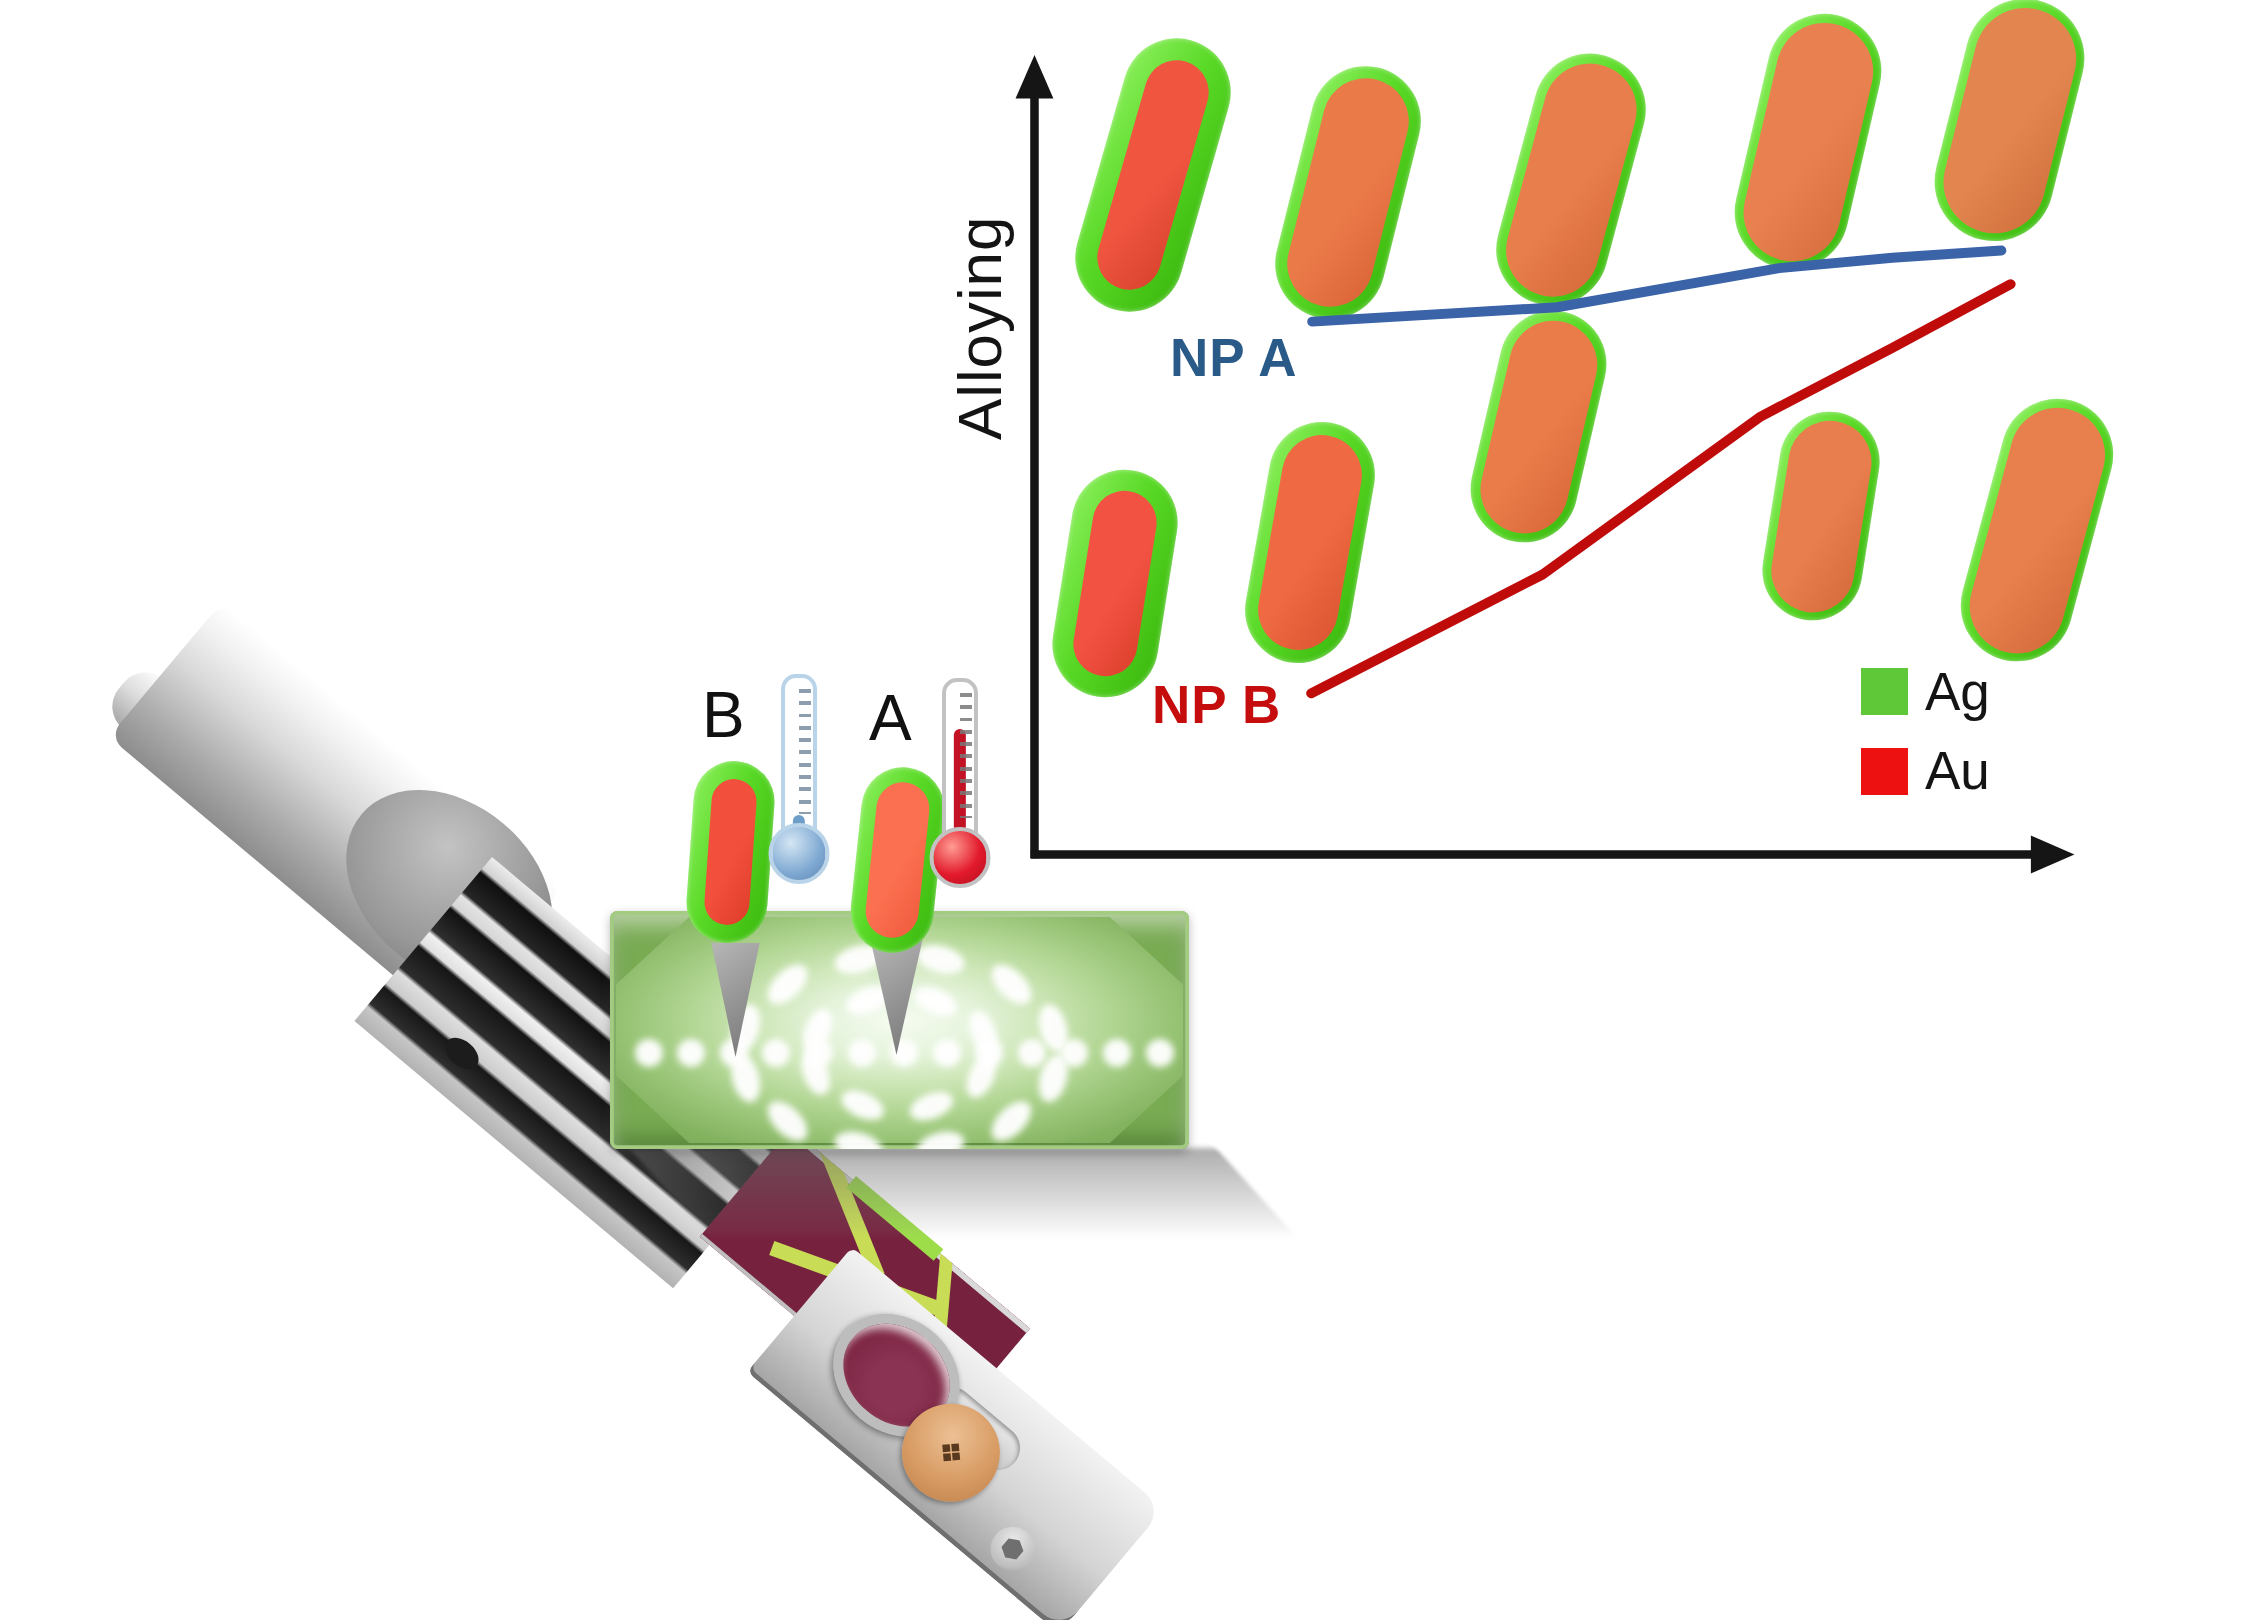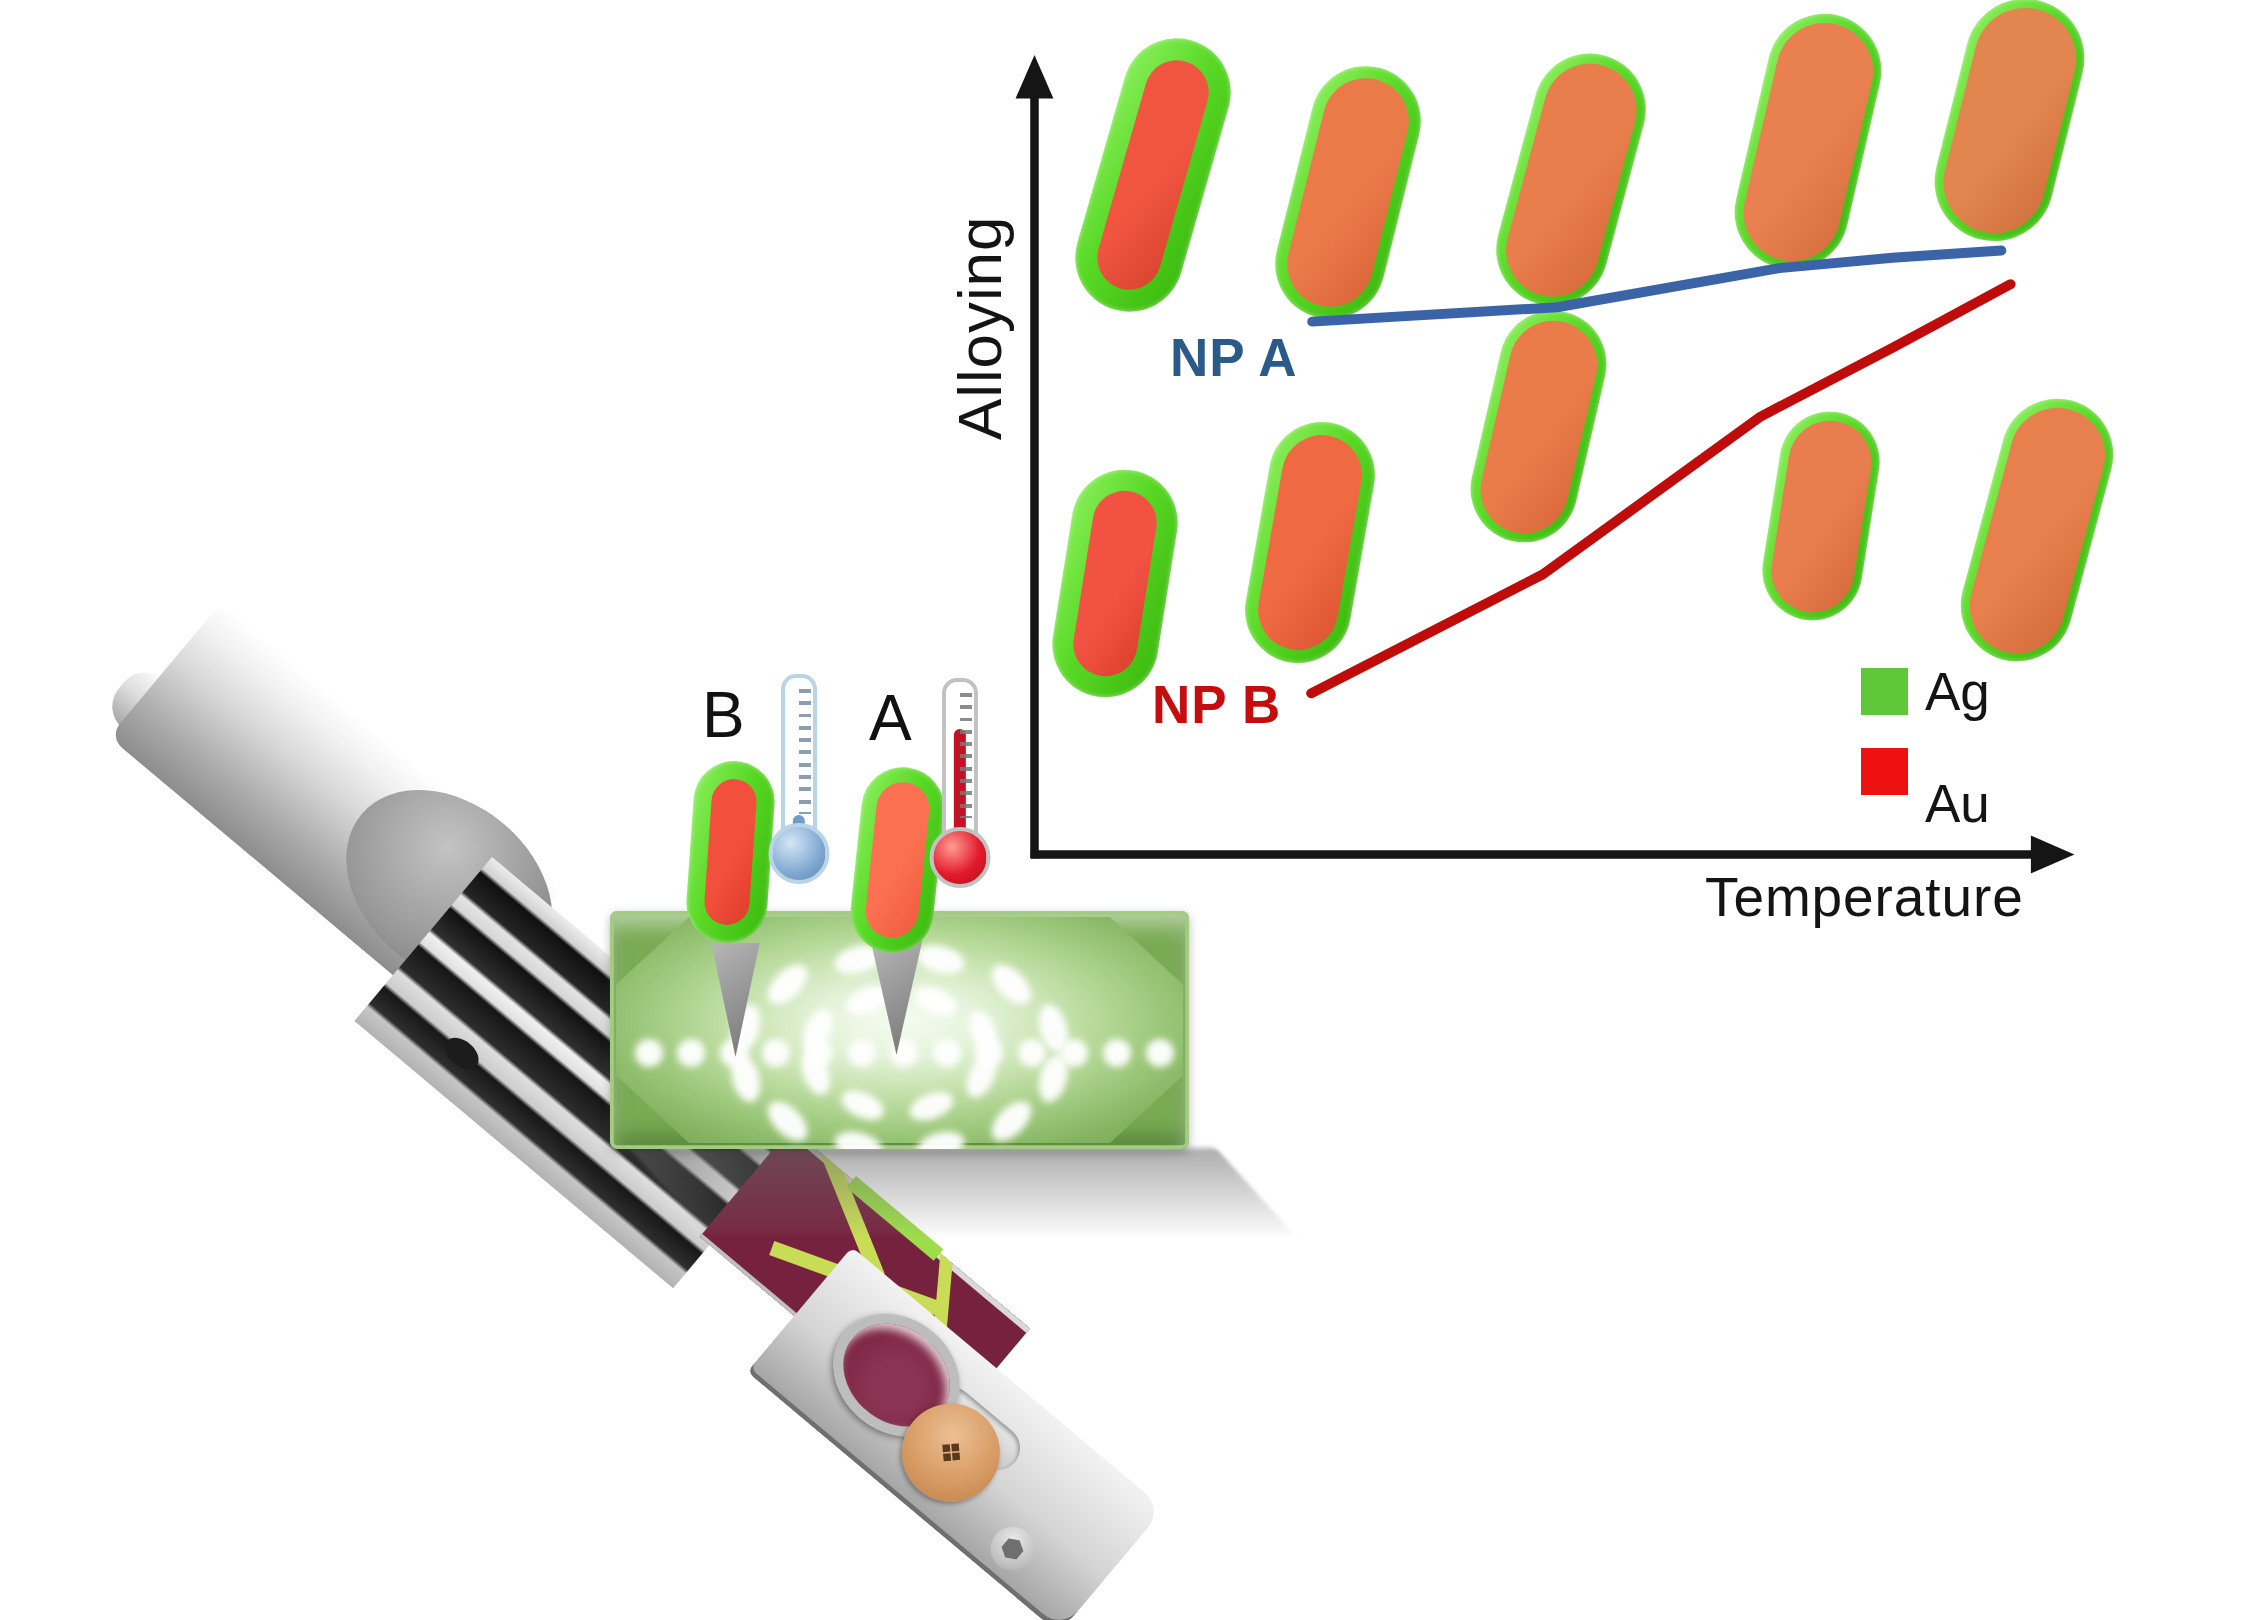--- a/index.html
+++ b/index.html
@@ -18,21 +18,21 @@
   .spec-label{font-size:64px;color:#111;}
   .spec-b{left:702px;top:678px;}
   .spec-a{left:869px;top:681px;}
 
   
   .swatch{width:47px;height:47px;}
   .sw-ag{left:1861px;top:668px;}
   .sw-au{left:1861px;top:748px;}
   .leg-text{font-size:53px;color:#141414;}
   .lt-ag{left:1925px;top:661px;}
-  .lt-au{left:1925px;top:773px;}
+  .lt-au{left:1925px;top:740px;}
 
   
   .rod{position:absolute;border-radius:945px;
        background:linear-gradient(105deg,#8df05e 0%,#59d926 45%,#3ab80d 100%);
        box-shadow:inset 0 0 5.7px rgba(255,255,255,.5);}
   .rod-core{position:absolute;border-radius:945px;}
 
   
   #lines-svg{left:0;top:0;pointer-events:none;}
 
@@ -245,21 +245,20 @@
   <svg id="lines-svg" class="abs" width="2262" height="1620" viewBox="0 0 2390 1712">
       <line x1="1093" y1="907" x2="1093" y2="100" stroke="#151515" stroke-width="9"></line>
       <polygon points="1093,58 1073,104 1113,104" fill="#151515"></polygon>
       <line x1="1089" y1="903" x2="2148" y2="903" stroke="#151515" stroke-width="9"></line>
       <polygon points="2192,903 2146,883 2146,923" fill="#151515"></polygon>
       <polyline points="1386.5,339.9 1645.2,324.7 1880.0,283.4 1999.6,272.4 2114.8,264.8" fill="none" stroke="#3a63a8" stroke-width="10.5" stroke-linecap="round" stroke-linejoin="round"></polyline>
       <polyline points="1385.4,732.7 1630.0,607.1 1860.4,440.2 1999.6,367.7 2124.6,300.3" fill="none" stroke="#c00b0b" stroke-width="10.5" stroke-linecap="round" stroke-linejoin="round"></polyline>
     </svg>
 
   <div class="abs axis-label ylab">Alloying</div>
-  <div class="abs axis-label xlab">Temperature</div>
   <div class="abs np-label np-a" style="color: rgb(42, 90, 136);">NP A</div>
   <div class="abs np-label np-b" style="color: rgb(198, 13, 13);">NP B</div>
 
   <div>
     <div class="abs swatch sw-ag" style="background: rgb(94, 200, 56);"></div>
     <div class="abs leg-text lt-ag">Ag</div>
     <div class="abs swatch sw-au" style="background: rgb(238, 17, 17);"></div>
     <div class="abs leg-text lt-au">Au</div>
   </div>
 

